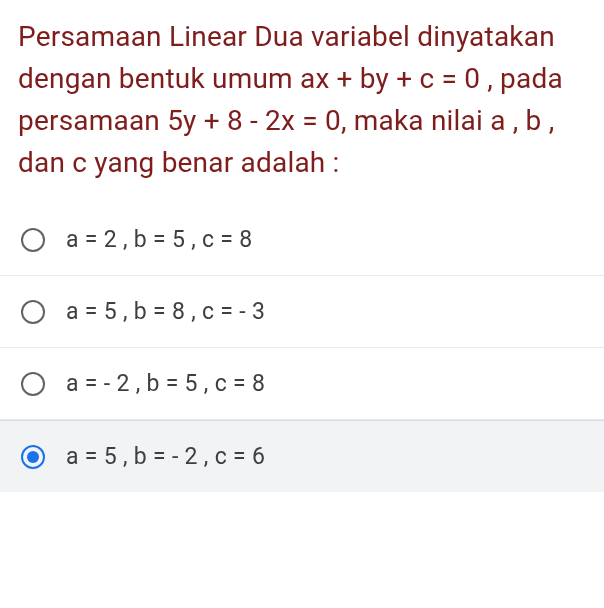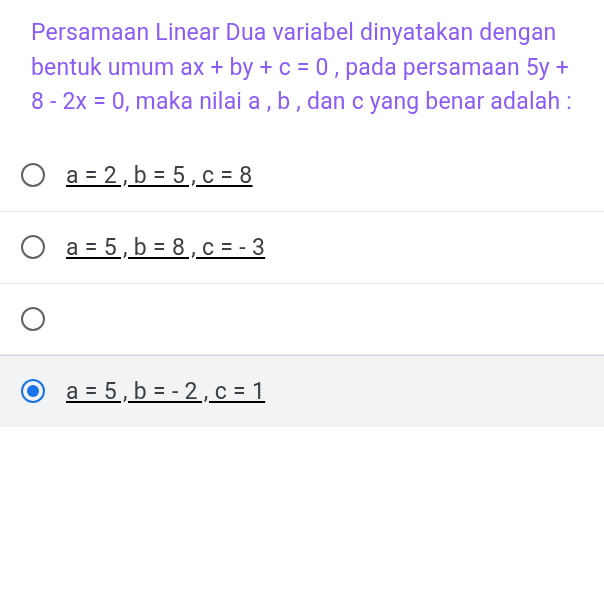--- a/index.html
+++ b/index.html
@@ -8,31 +8,30 @@
       box-sizing: border-box;
     }
     body {
       font-family: 'Roboto', Arial, sans-serif;
       background: #ffffff;
       width: 604px;
       height: 608px;
       overflow: hidden;
     }
     .question-text {
-      padding: 16px 18px 20px 31px;
-      font-size: 23px;
+      padding: 16px 18px 20px 18px;
+      font-size: 28px;
       line-height: 1.5;
-      color: #8b5cf6;
+      color: #7f1d1d;
       font-weight: 400;
       letter-spacing: 0.2px;
     }
     .options {
       display: flex;
       flex-direction: column;
-      text-decoration: underline;
     }
     .option-row {
       display: flex;
       align-items: center;
       padding: 22px 18px 22px 20px;
       border-bottom: 1px solid #e8eaed;
       gap: 20px;
       cursor: pointer;
     }
     .option-row.selected {
@@ -90,24 +89,25 @@
     <div class="radio">
       <div class="radio-outer"></div>
     </div>
     <div class="option-label">a = 5 , b = 8 , c = - 3</div>
   </div>
 
   <div class="option-row">
     <div class="radio">
       <div class="radio-outer"></div>
     </div>
+    <div class="option-label">a = - 2 , b = 5 ,   c = 8</div>
   </div>
 
   <div class="option-row selected">
     <div class="radio">
       <div class="radio-outer checked">
           <div class="radio-inner"></div>
         </div>
     </div>
-    <div class="option-label">a = 5 ,   b = - 2 , c = 1</div>
+    <div class="option-label">a = 5 ,   b = - 2 , c = 6</div>
   </div>
 
 </div>
 
 </body></html>

